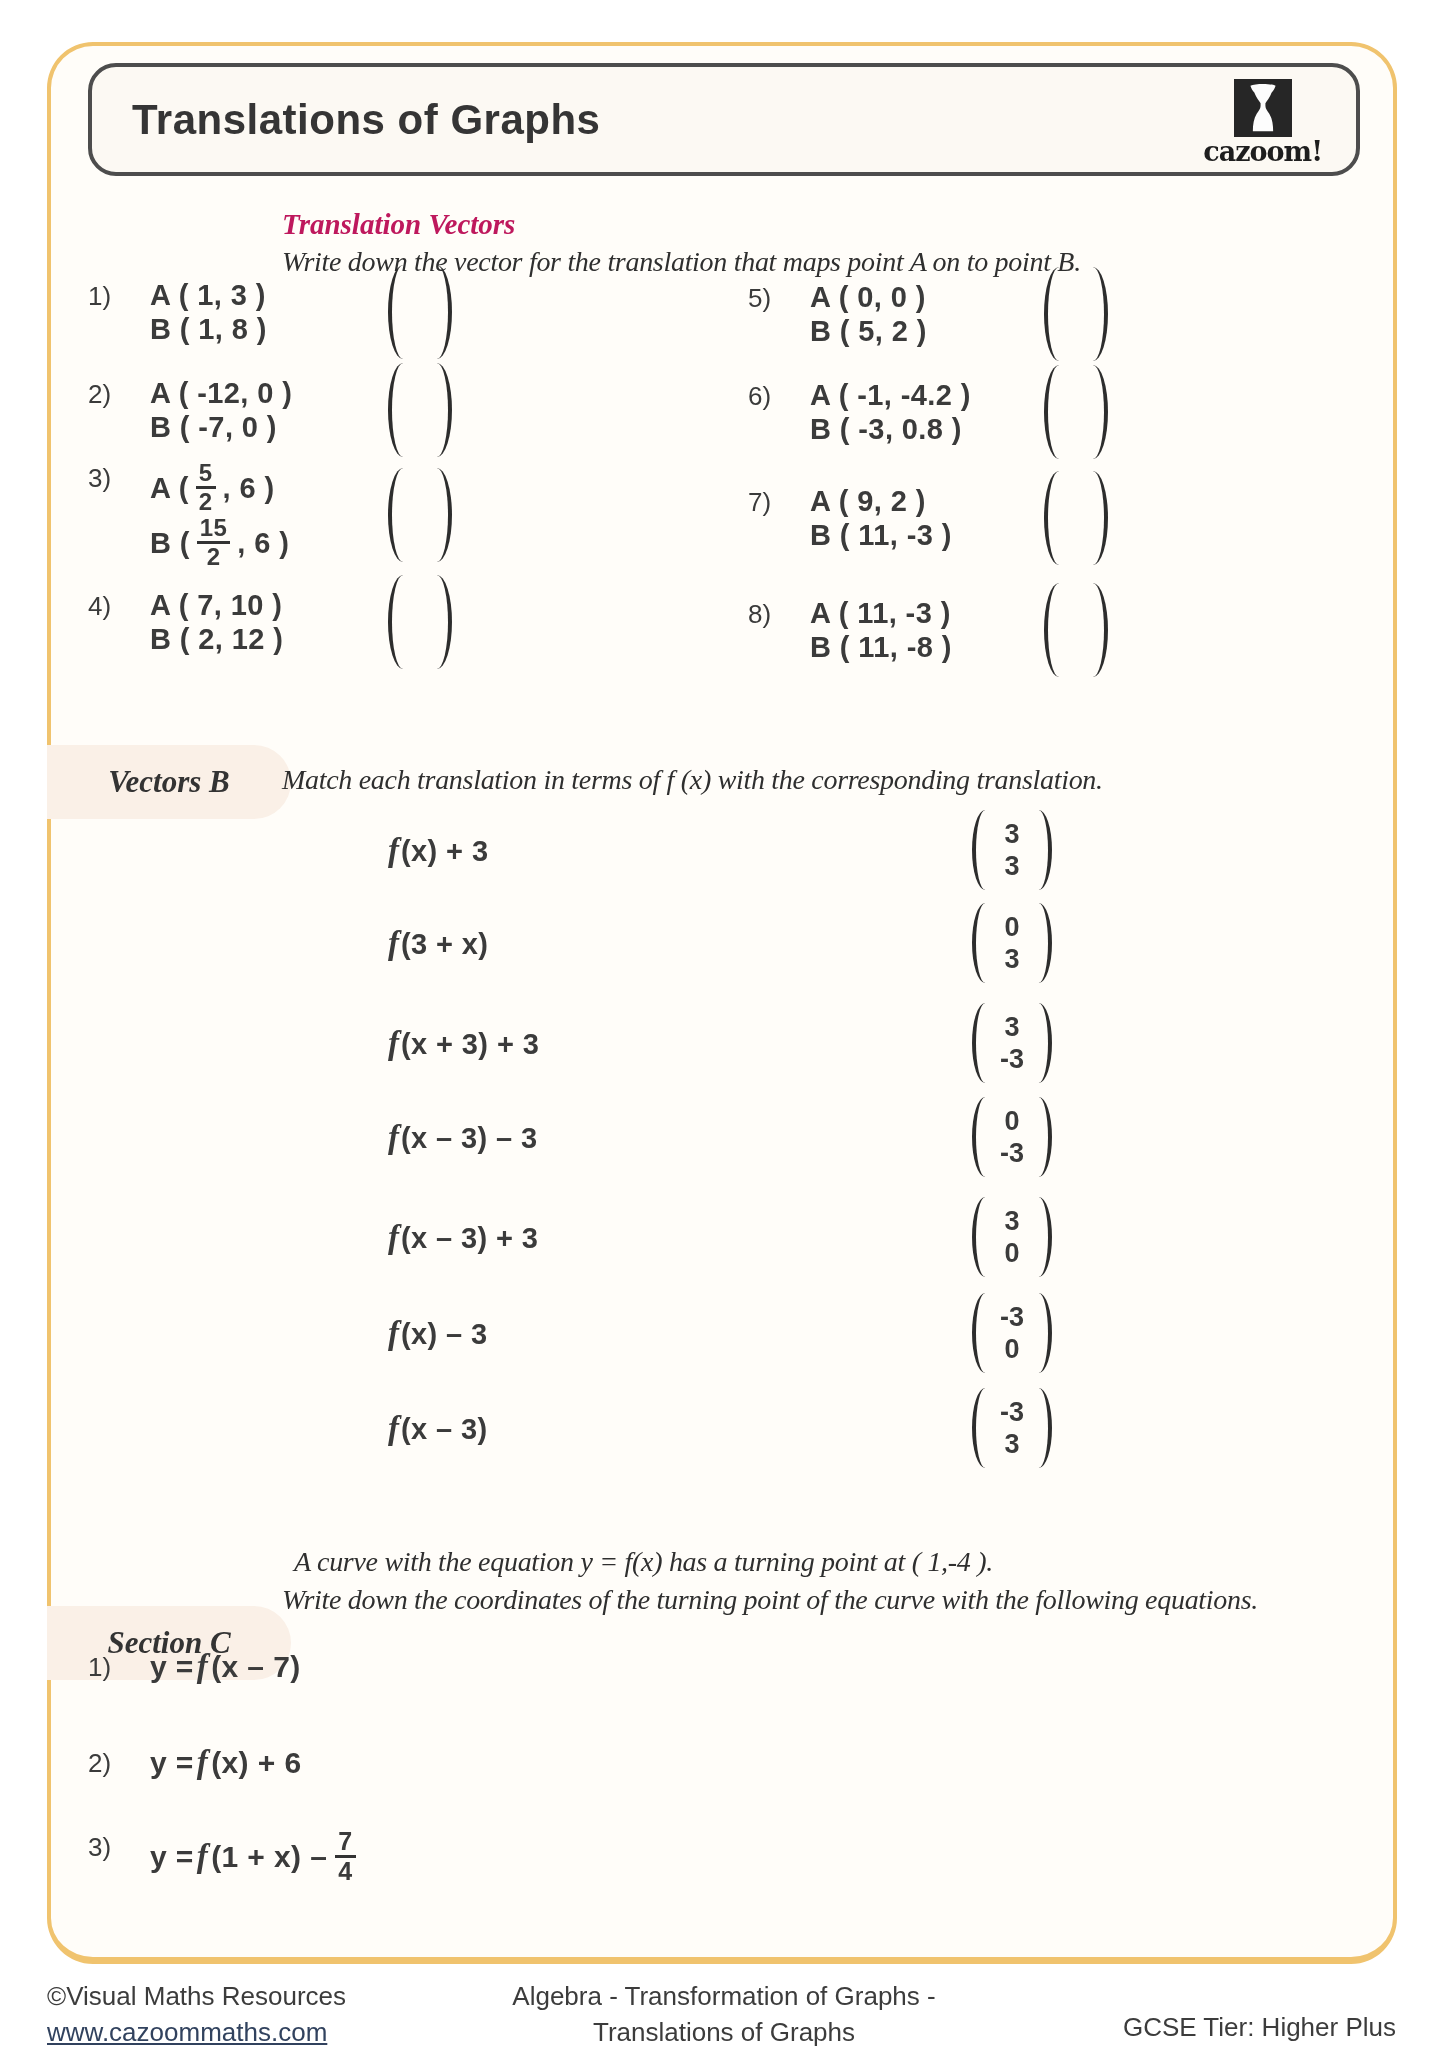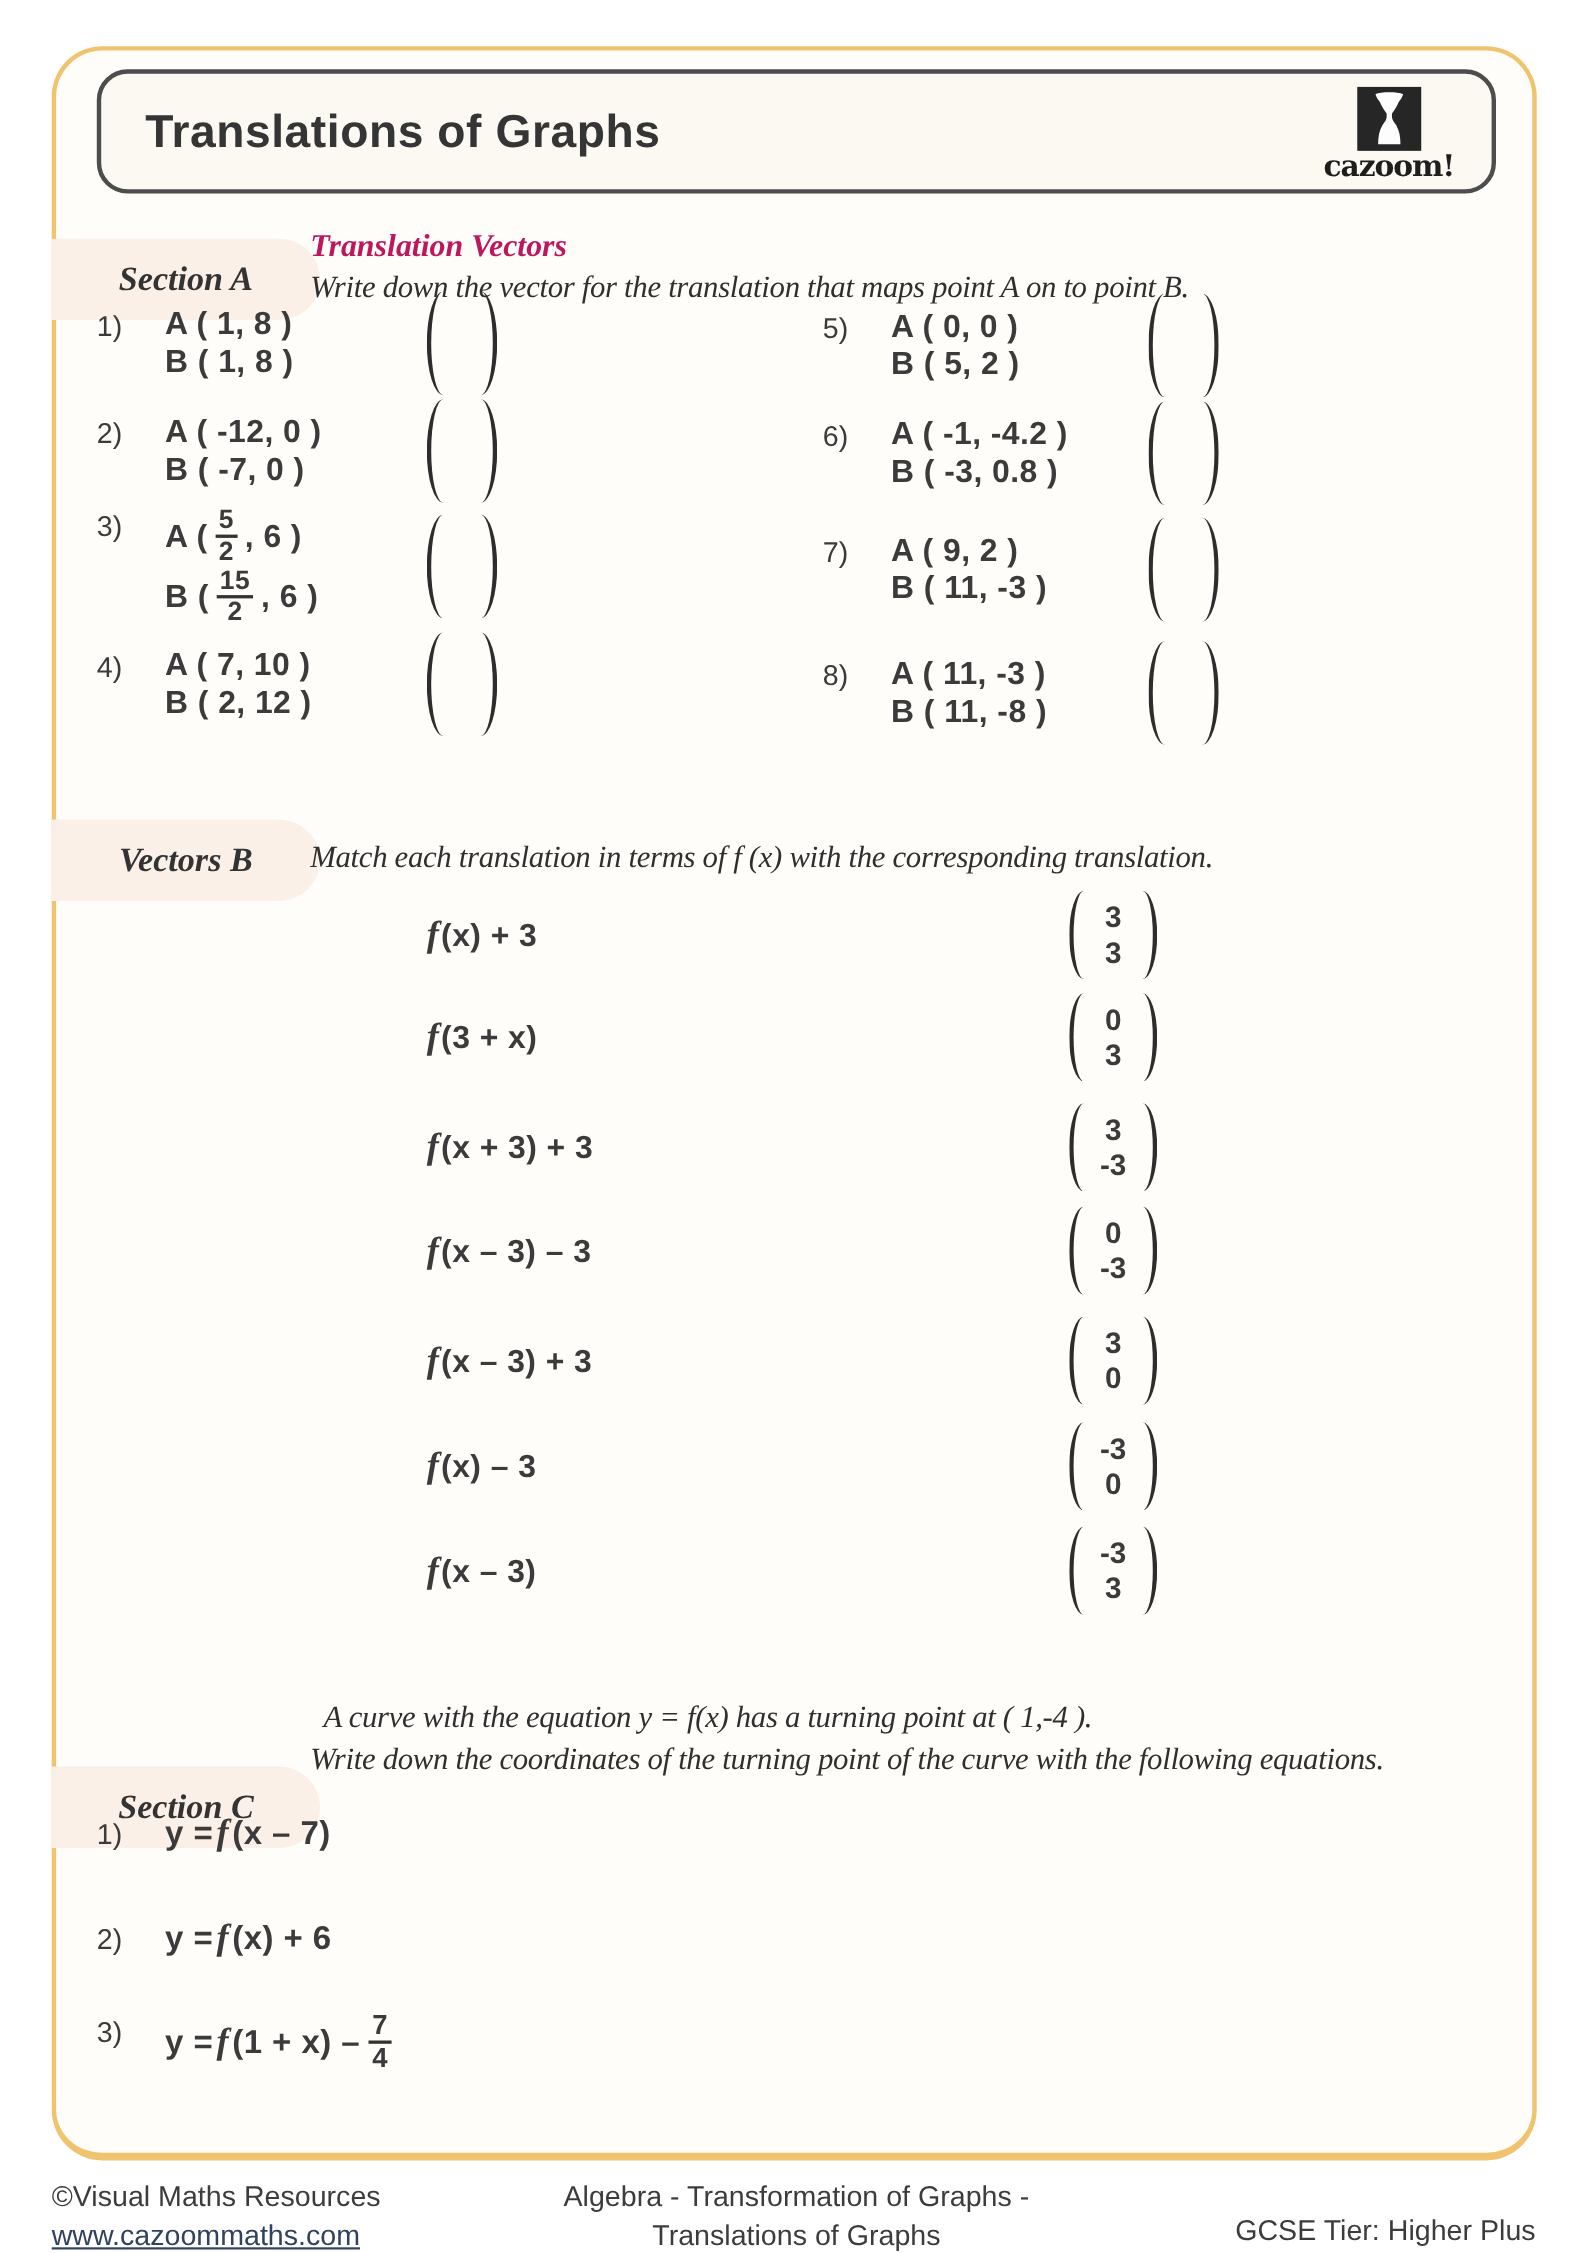--- a/index.html
+++ b/index.html
@@ -76,28 +76,27 @@
       <div class="drum-box">
         <svg width="58" height="58" viewBox="0 0 60 60" aria-hidden="true">
           <rect x="0" y="0" width="60" height="60" fill="#262626"></rect>
           <path fill="#fdfdfd" d="M17 7 C22 4.5 38 4.5 43 7 C42 10 41 12 39 14 C37 19 34 23 32.5 25 L32.5 28 C32.5 31 34.5 33 36.5 36 C39.5 41 40.5 47 40.5 54 L19.5 54 C19.5 47 20.5 41 23.5 36 C25.5 33 27.5 31 27.5 28 L27.5 25 C26 23 23 19 21 14 C19 12 18 10 17 7 Z"></path>
         </svg>
       </div>
       <div class="wordmark">cazoom!</div>
     </div>
   </div>
 
-  <div class="sec-label" style="top:217px;">Section A</div>
   <div class="sec-heading" style="left:282px;top:208px;">Translation Vectors</div>
   <div class="sec-instr" style="left:282px;top:246px;">Write down the vector for the translation that maps point A on to point B.</div>
 
   <div class="problem" style="left:88px;top:278px;">
     <span class="num">1)</span>
     <div class="lines">
-      <div class="line">A ( 1, 8 )</div>
+      <div class="line">A ( 1, 3 )</div>
       <div class="line">B ( 1, 8 )</div>
     </div>
   </div>
   <div class="answer-brk" style="left:388px;top:265px;">
       <div class="vp l"></div>
       <div class="vp r"></div>
     </div>
 
   <div class="problem" style="left:88px;top:376px;">
     <span class="num">2)</span>

